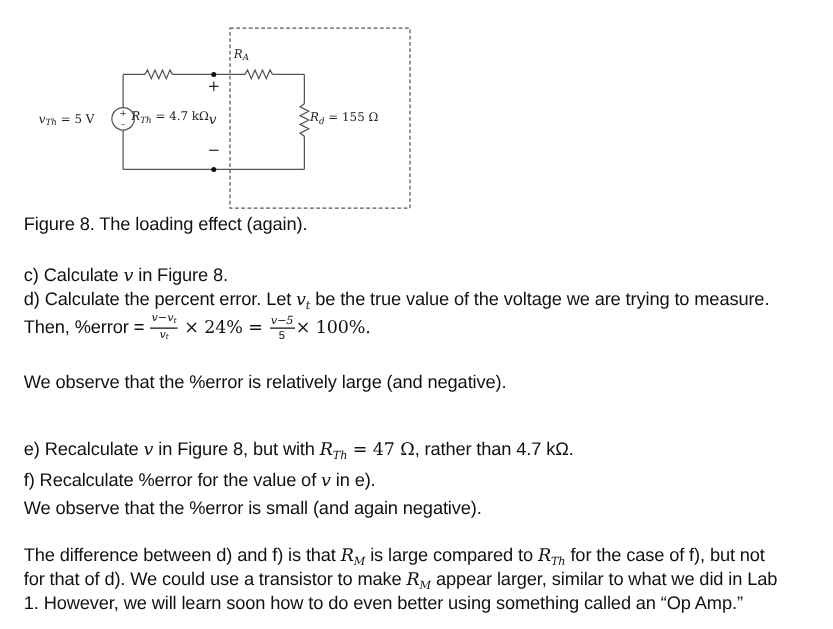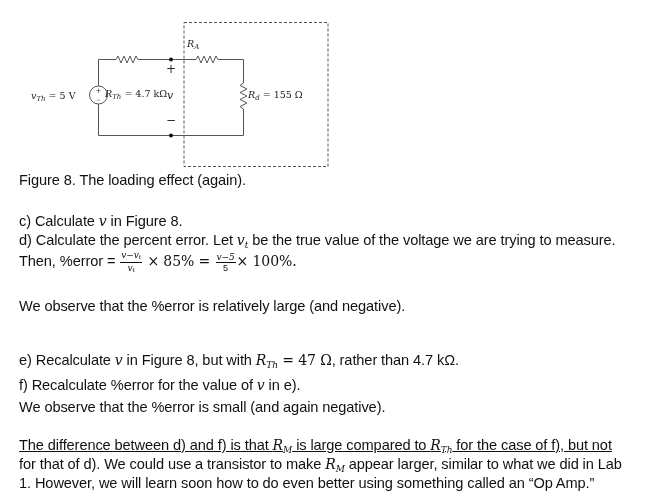--- a/index.html
+++ b/index.html
@@ -70,34 +70,34 @@
 
 <div class="line" style="top:212px;">
   <span>c) Calculate </span><i>v</i><span> in Figure 8.</span>
 </div>
 
 <div class="line" style="top:231px;">
   <span>d) Calculate the percent error. Let </span><i>v</i><sub>t</sub><span> be the true value of the voltage we are trying to measure.</span>
 </div>
 
 <div class="line" style="top:250px; line-height:22px;">
-  <span>Then, %error = </span><span class="frac"><span class="num"><span>v−v</span><sub style="font-size:6px;vertical-align:-1px">t</sub></span><span class="den"><span>v</span><sub style="font-size:6px;vertical-align:-1px">t</sub></span></span><span class="mathrm"> × 85% = </span><span class="frac"><span class="num">v−5</span><span class="den up">5</span></span><span class="mathrm">× 100%.</span>
+  <span>Then, %error = </span><span class="frac"><span class="num"><span>v−v</span><sub style="font-size:6px;vertical-align:-1px">t</sub></span><span class="den"><span>v</span><sub style="font-size:6px;vertical-align:-1px">t</sub></span></span><span class="mathrm"> × 24% = </span><span class="frac"><span class="num">v−5</span><span class="den up">5</span></span><span class="mathrm">× 100%.</span>
 </div>
 
 <div class="line" style="top:297px;">We observe that the %error is relatively large (and negative).</div>
 
 <div class="line" style="top:351px;">
   <span>e) Recalculate </span><i>v</i><span>  in Figure 8, but with </span><i>R</i><sub>Th</sub><span class="mathrm"> = 47 Ω</span><span>, rather than 4.7 kΩ.</span>
 </div>
 
 <div class="line" style="top:376px;">
   <span>f) Recalculate %error for the value of </span><i>v</i><span> in e).</span>
 </div>
 
 <div class="line" style="top:398px;text-align:right;">We observe that the %error is small (and again negative).</div>
 
-<div class="line" style="top:436px;text-decoration:underline;">
+<div class="line" style="top:436px;">
   <span>The difference between d) and f) is that </span><i>R</i><sub>M</sub><span> is large compared to </span><i>R</i><sub>Th</sub><span> for the case of f), but not</span>
 </div>
 <div class="line" style="top:455px;">
   <span>for that of d). We could use a transistor to make </span><i>R</i><sub>M</sub><span> appear larger, similar to what we did in Lab</span>
 </div>
 <div class="line" style="top:474px;">1. However, we will learn soon how to do even better using something called an “Op Amp.”</div>
 
 </body></html>

